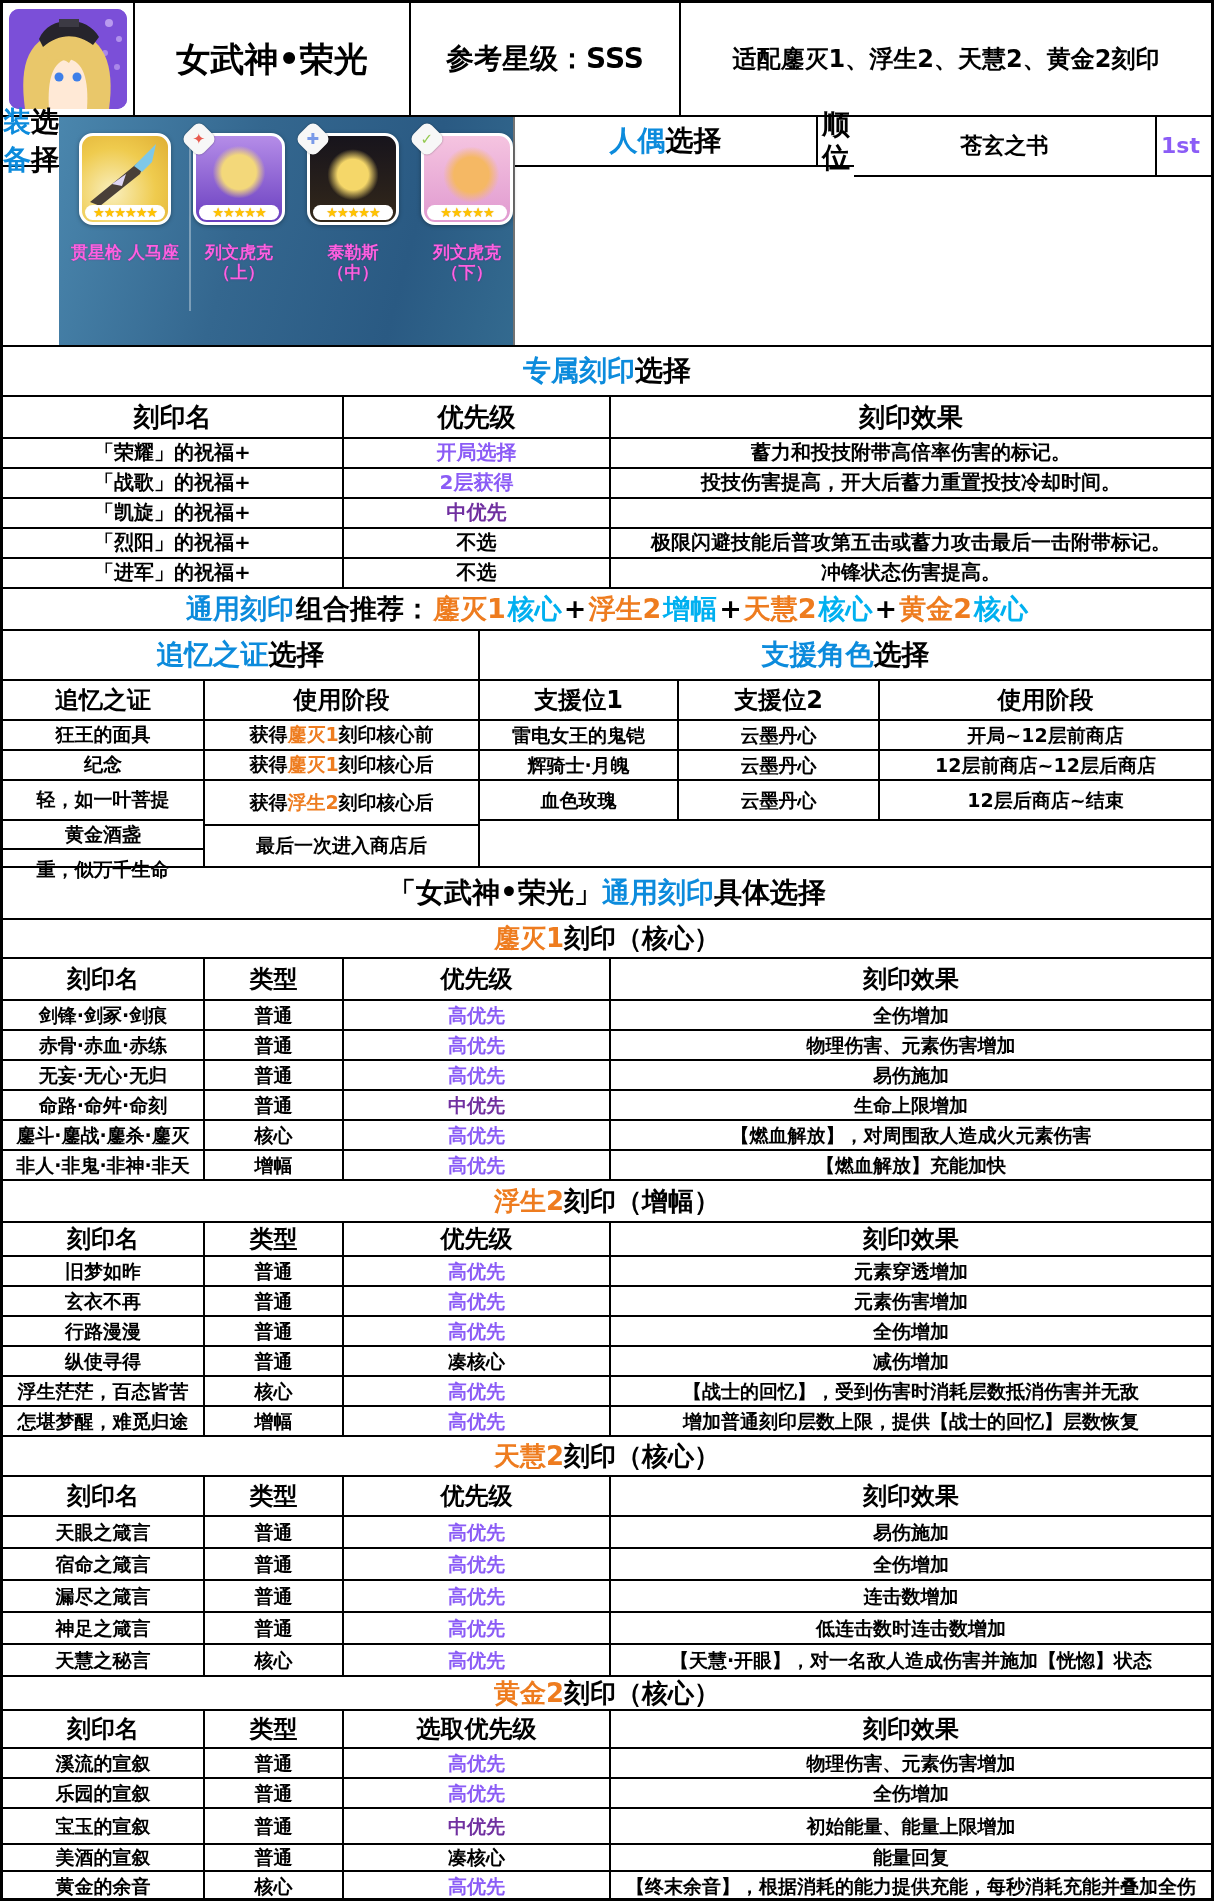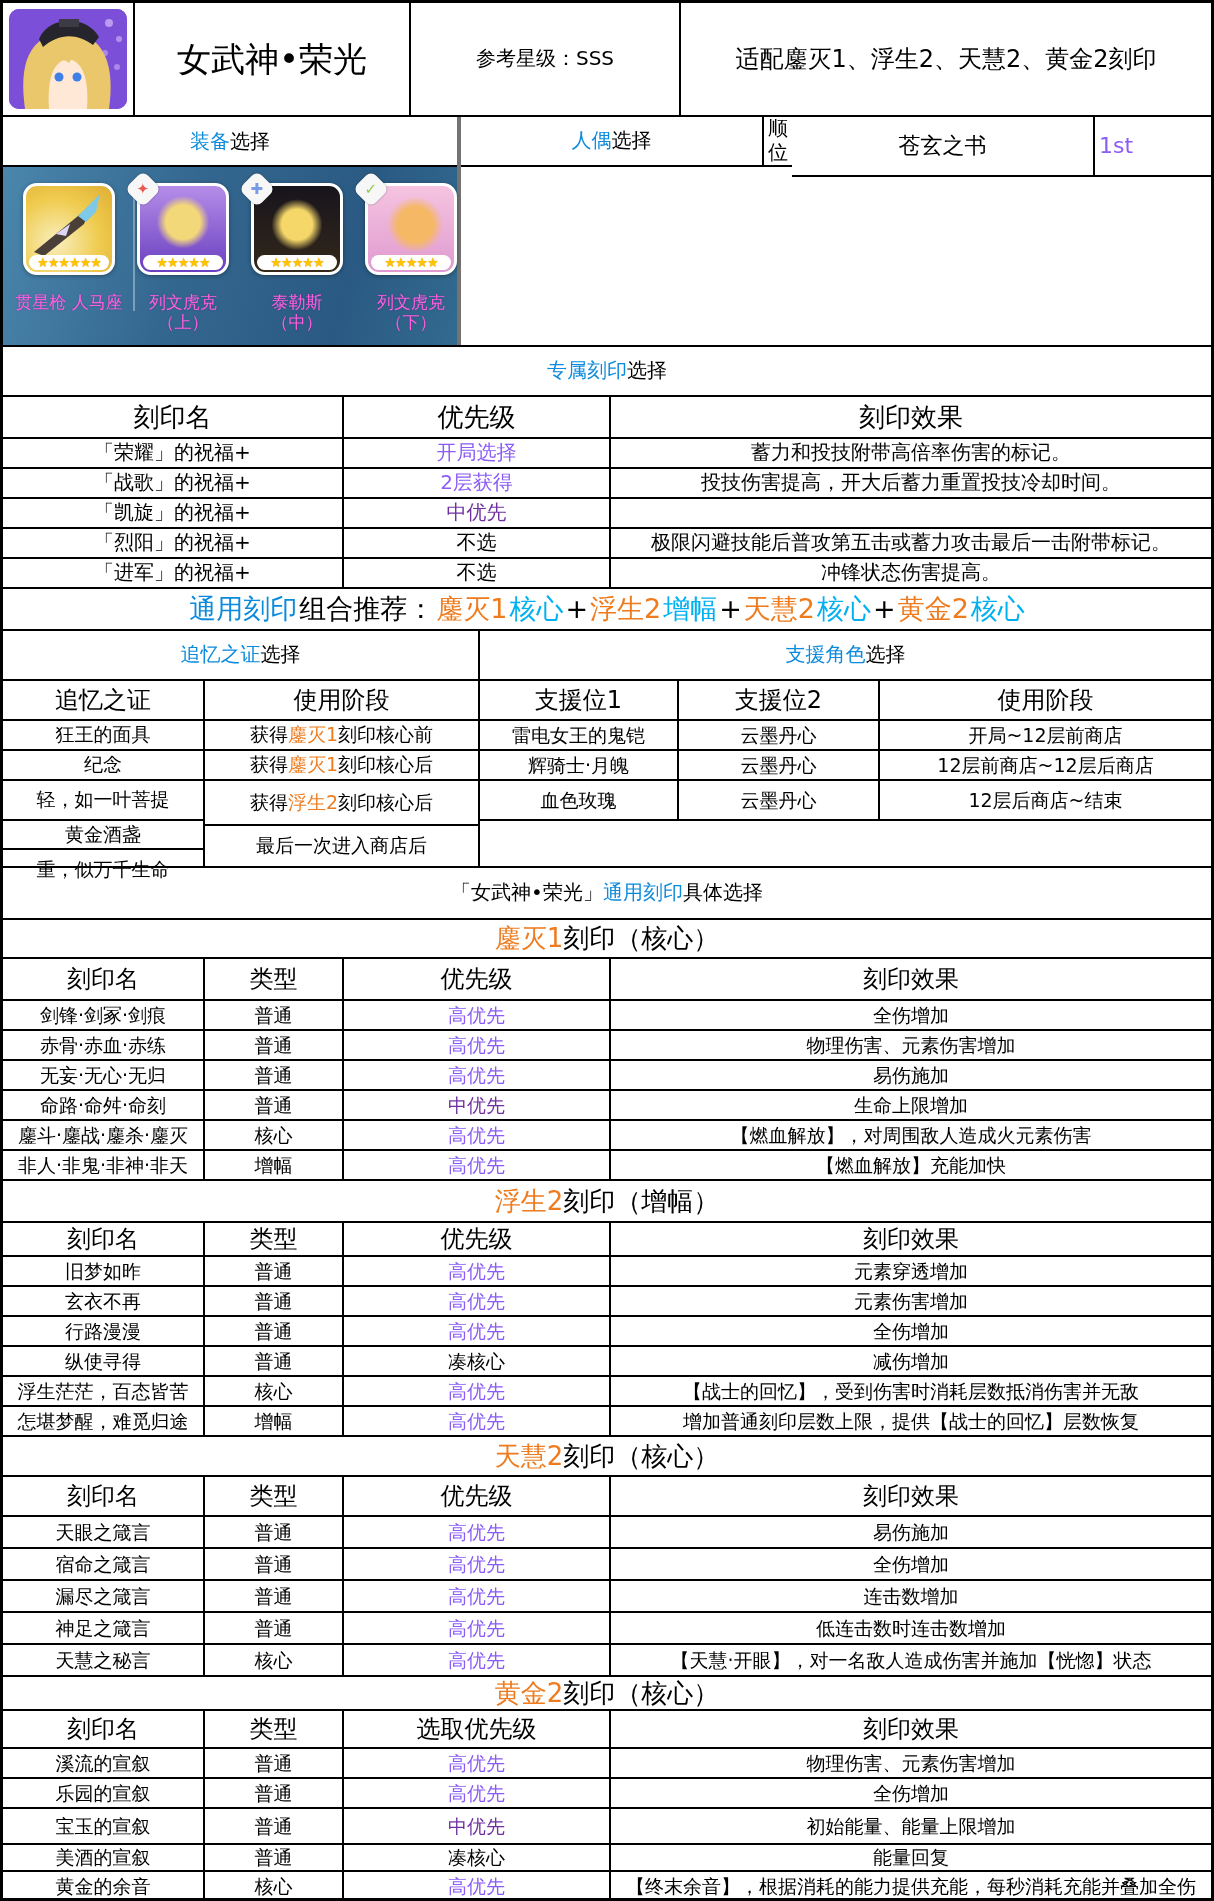--- a/index.html
+++ b/index.html
@@ -1,45 +1,45 @@
 <!DOCTYPE html>
 <html><head>
 <meta charset="utf-8">
 <style>
   * { box-sizing: border-box; margin: 0; padding: 0; }
   body { background: #ffffff; font-family: "DejaVu Sans", "Liberation Sans", sans-serif; }
   .sheet {
     width: 1214px; height: 1901px; background: #fff; color: #000;
-    border: 3px solid #000; overflow: hidden; font-weight: 400;
+    border: 3px solid #000; overflow: hidden; font-weight: 700;
   }
   .r { display: flex; border-bottom: 2px solid #000; }
   .r.nb { border-bottom: none; }
   .c { display: flex; align-items: center; justify-content: center; text-align: center;
        border-right: 2px solid #000; line-height: 1.18; padding: 0 4px; }
   .c.last { border-right: none; flex: 1; }
   
   .h114{height:114px}.h230{height:230px}.h50{height:50px}.h42{height:42px}.h40{height:40px}
   .h39{height:39px}.h38{height:38px}.h36{height:36px}.h34{height:34px}.h32{height:32px}
   .h30{height:30px}.h29{height:29px}.h28{height:40px}.h27{height:27px}.h52{height:52px}
   .h60{height:60px}.h147{height:147px}
   
   .w-avatar{width:132px}.w-title{width:276px}.w-star{width:270px}
   .x-name{width:341px}.x-pri{width:267px}
   .w-name{width:202px}.w-type{width:139px}.w-pri{width:267px}
   .m-wrap{width:477px}.m-name{width:202px}
   .s-p1{width:199px}.s-p2{width:201px}
   .d-name{width:303px}
   
-  .fs34{font-size:34px}.fs28{font-size:20px}.fs27{font-size:27px}.fs26{font-size:26px}
+  .fs34{font-size:34px}.fs28{font-size:28px}.fs27{font-size:27px}.fs26{font-size:26px}
   .fs24{font-size:24px}.fs22{font-size:22px}.fs20{font-size:20px}.fs19{font-size:19px}
   
   .blue{color:#0C8BDC}.orange{color:#EE7C1F}.cyan{color:#00B0F0}
   .red{color:#8b5cf6}.purple{color:#7030A0}
   
-  .equip-left{width:672px;border-right:4px solid #737373;display:flex;flex-direction:column}
+  .equip-left{width:672px;border-right:2px solid #737373;display:flex;flex-direction:row}
   .equip-head{height:50px;border-bottom:2px solid #000;display:flex;align-items:center;justify-content:center}
   .equip-panel{flex:1;position:relative;display:flex;padding:16px 0 0 20px;gap:22px;
     background:linear-gradient(105deg,#4a86ad 0%,#34678f 40%,#2a5a83 75%,#336a8f 100%);}
   .equip-divider{position:absolute;left:130px;top:22px;bottom:34px;width:2px;background:rgba(255,255,255,.35)}
   .card-col{display:flex;flex-direction:column;align-items:center;width:92px}
   .card{position:relative;width:92px;height:92px;border-radius:14px;border:3px solid #fff;
         box-shadow:0 1px 4px rgba(0,0,0,.35)}
   .card .stars{position:absolute;left:3px;right:3px;bottom:2px;background:#fff;border-radius:9px;
         font-size:13px;letter-spacing:-1px;color:#FFC400;text-align:center;line-height:15px;
         text-shadow:0 0 1px #d88a00}

